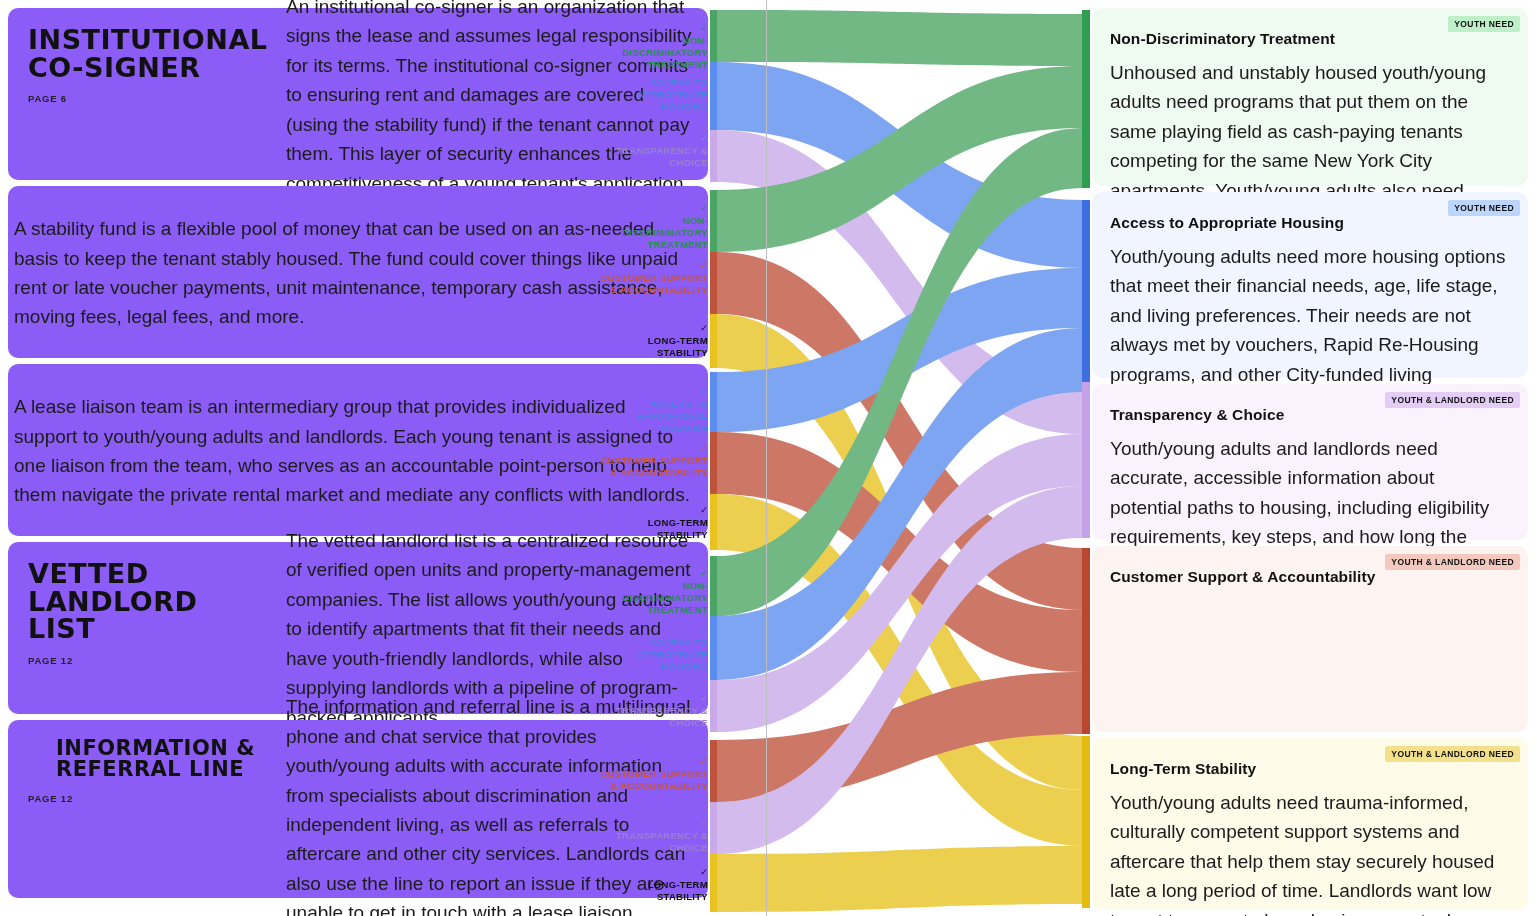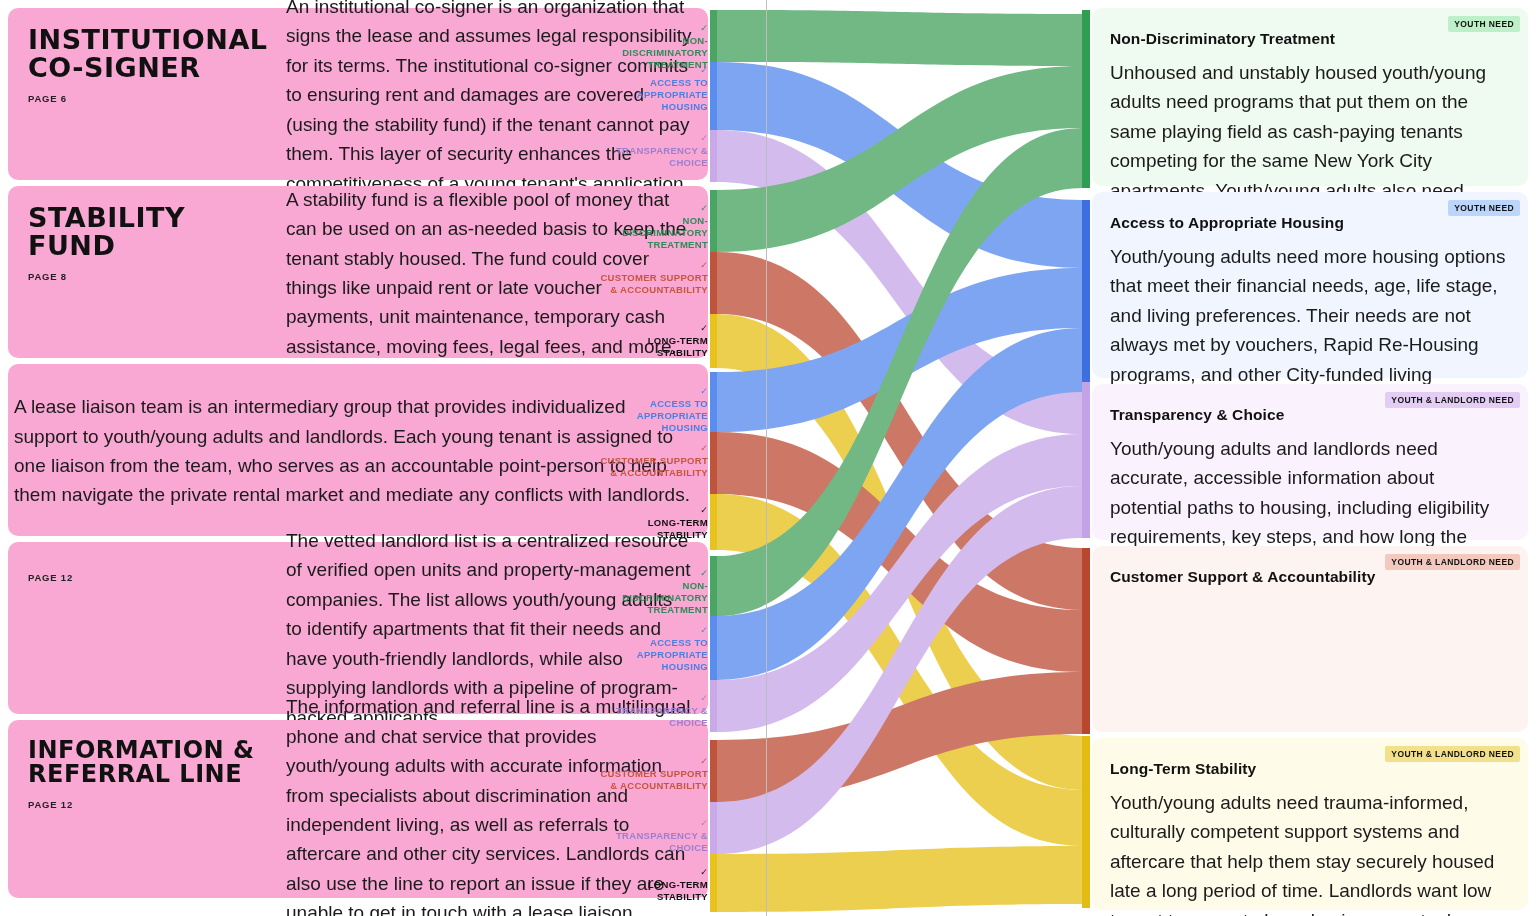--- a/index.html
+++ b/index.html
@@ -10,42 +10,42 @@
     color:#1a1a1a;
     overflow:hidden;
     position:relative;
   }
   .page{position:relative;width:1536px;height:916px;}
 
   
   .rows{position:absolute;left:8px;top:8px;width:700px;}
   .row{
     position:relative;
-    background:#f9a8d4;
+    background:#8b5cf6;
     border-radius:10px;
     margin-bottom:6px;
     display:flex;
     box-sizing:border-box;
   }
   .row .title-col{
     width:272px;
     padding:18px 14px 14px 20px;
     box-sizing:border-box;
     display:flex;flex-direction:column;justify-content:center;
   }
   .row .title{
     font-family:"DejaVu Sans", sans-serif;
     font-weight:bold;
     font-size:27px;
     line-height:1.02;
     letter-spacing:0.5px;
     text-transform:uppercase;
     color:#111;
   }
-  .row .title.small{font-size:24px;}
+  .row .title.small{font-size:21px;margin-left:28px;}
   .row .page{
     margin-top:12px;
     font-size:9.5px;
     font-weight:bold;
     letter-spacing:0.8px;
     color:#222;
   }
   .row .desc{
     flex:1;
     padding:16px 16px 14px 6px;
@@ -128,33 +128,30 @@
   <div class="rows">
     <div class="row" style="height:172px">
       <div class="title-col">
         <div class="title">INSTITUTIONAL CO-SIGNER</div>
         <div class="page">PAGE 6</div>
       </div>
       <div class="desc">An institutional co-signer is an organization that signs the lease and assumes legal responsibility for its terms. The institutional co-signer commits to ensuring rent and damages are covered (using the stability fund) if the tenant cannot pay them. This layer of security enhances the competitiveness of a young tenant's application.</div>
     </div>
 
     <div class="row" style="height:172px">
+      <div class="desc">A stability fund is a flexible pool of money that can be used on an as-needed basis to keep the tenant stably housed. The fund could cover things like unpaid rent or late voucher payments, unit maintenance, temporary cash assistance, moving fees, legal fees, and more.</div>
+    </div>
+
+    <div class="row" style="height:172px">
+      <div class="desc">A lease liaison team is an intermediary group that provides individualized support to youth/young adults and landlords. Each young tenant is assigned to one liaison from the team, who serves as an accountable point-person to help them navigate the private rental market and mediate any conflicts with landlords.</div>
+    </div>
+
+    <div class="row" style="height:172px">
       <div class="title-col">
-        <div class="title">STABILITY FUND</div>
-        <div class="page">PAGE 8</div>
-      </div>
-      <div class="desc">A stability fund is a flexible pool of money that can be used on an as-needed basis to keep the tenant stably housed. The fund could cover things like unpaid rent or late voucher payments, unit maintenance, temporary cash assistance, moving fees, legal fees, and more.</div>
-    </div>
-
-    <div class="row" style="height:172px">
-      <div class="desc">A lease liaison team is an intermediary group that provides individualized support to youth/young adults and landlords. Each young tenant is assigned to one liaison from the team, who serves as an accountable point-person to help them navigate the private rental market and mediate any conflicts with landlords.</div>
-    </div>
-
-    <div class="row" style="height:172px">
-      <div class="title-col">
+        <div class="title">VETTED LANDLORD LIST</div>
         <div class="page">PAGE 12</div>
       </div>
       <div class="desc">The vetted landlord list is a centralized resource of verified open units and property-management companies. The list allows youth/young adults to identify apartments that fit their needs and have youth-friendly landlords, while also supplying landlords with a pipeline of program-backed applicants.</div>
     </div>
 
     <div class="row" style="height:178px">
       <div class="title-col">
         <div class="title small">INFORMATION &amp; REFERRAL LINE</div>
         <div class="page">PAGE 12</div>
       </div>

